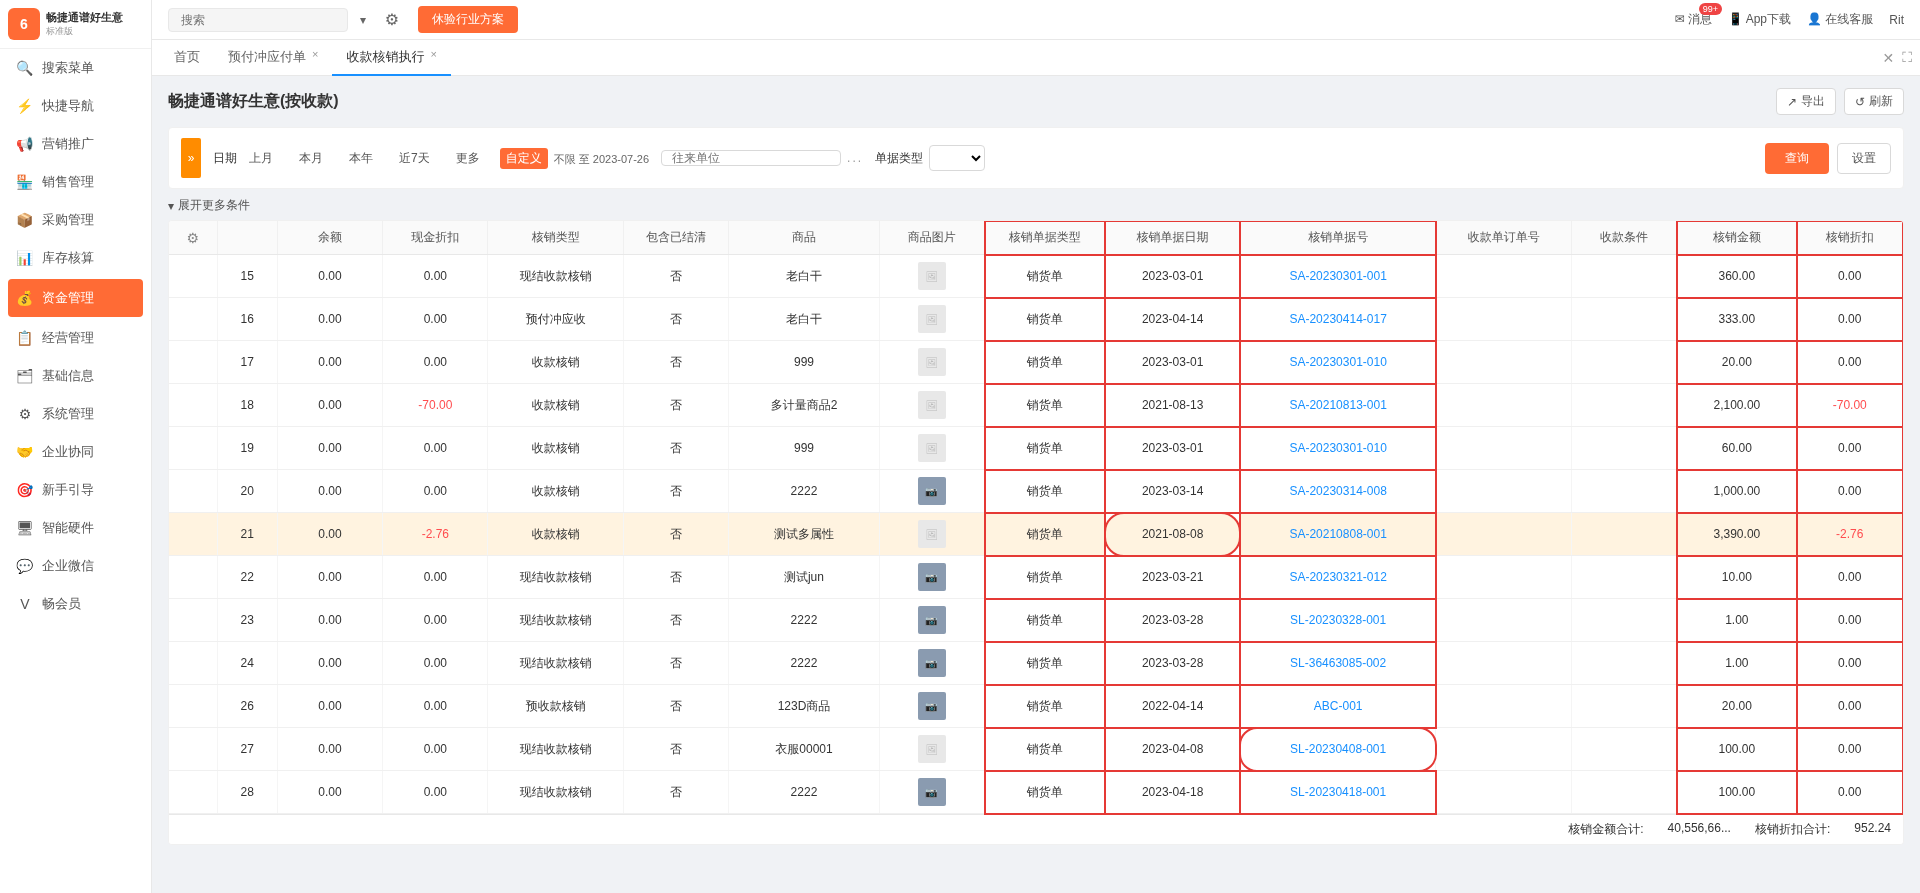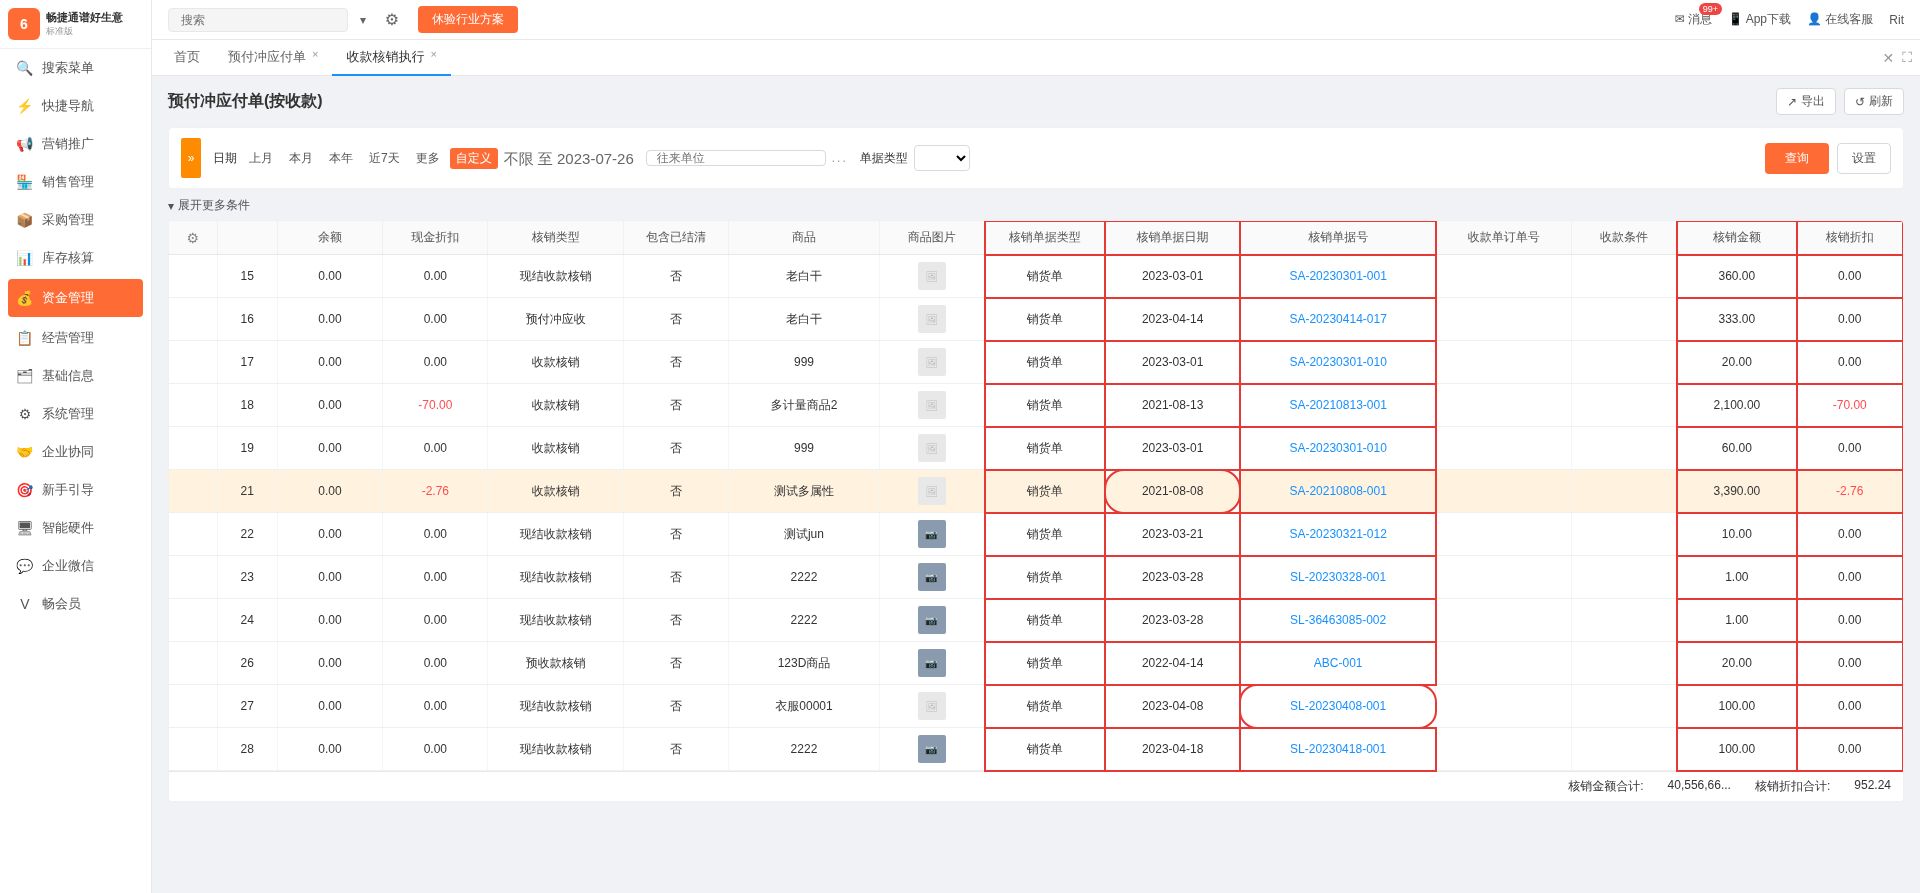--- a/index.html
+++ b/index.html
@@ -37,24 +37,24 @@
     
     .page-content { flex: 1; overflow: hidden; padding: 12px 16px; }
     .page-title { font-size: 16px; font-weight: 600; color: #333; margin-bottom: 12px; display: flex; justify-content: space-between; align-items: center; }
     .page-title-actions { display: flex; gap: 8px; }
     .btn-export, .btn-refresh { border: 1px solid #d9d9d9; background: #fff; padding: 4px 10px; border-radius: 4px; cursor: pointer; font-size: 12px; color: #555; display: flex; align-items: center; gap: 4px; }
 
     
     .filter-bar { background: #fff; border-radius: 4px; padding: 10px 12px; margin-bottom: 8px; display: flex; align-items: center; gap: 12px; border: 1px solid #f0f0f0; }
     .filter-expand-btn { background: #ff8c00; color: white; width: 20px; height: 40px; border: none; border-radius: 2px; cursor: pointer; font-size: 12px; display: flex; align-items: center; justify-content: center; }
     .filter-group { display: flex; align-items: center; gap: 6px; }
-    .filter-date-options { display: flex; gap: 4px; align-items: center; }
+    .filter-date-options { display: flex; gap: 14px; align-items: center; }
     .filter-date-btn { padding: 2px 6px; border: none; background: transparent; cursor: pointer; color: #555; font-size: 12px; border-radius: 3px; }
     .filter-date-btn.custom { background: #ff6b35; color: white; border-radius: 3px; }
-    .filter-date-limit { color: #666; font-size: 15px; margin-top: 2px; }
+    .filter-date-limit { color: #666; font-size: 11px; margin-top: 2px; }
     .filter-input { border: 1px solid #d9d9d9; border-radius: 4px; padding: 0 10px; font-size: 12px; color: #999; width: 180px; background: #fff; }
     .filter-dots { color: #999; letter-spacing: 2px; }
     .filter-select { border: 1px solid #d9d9d9; border-radius: 4px; padding: 4px 24px 4px 10px; font-size: 12px; background: #fff; }
     .btn-query { background: #ff6b35; color: white; border: none; border-radius: 4px; padding: 6px 20px; cursor: pointer; font-size: 12px; }
     .btn-setting { border: 1px solid #d9d9d9; background: #fff; padding: 6px 14px; border-radius: 4px; cursor: pointer; font-size: 12px; color: #555; }
     .expand-more { display: flex; align-items: center; gap: 4px; color: #555; font-size: 12px; cursor: pointer; margin: 6px 0; }
 
     
     .table-wrap { background: #fff; border-radius: 4px; overflow: hidden; border: 1px solid #f0f0f0; }
     table { width: 100%; border-collapse: collapse; table-layout: fixed; }
@@ -203,21 +203,21 @@
     </div>
     <div class="tabs-spacer"></div>
     <div class="tabs-actions">
       <span style="font-size:14px;color:#999;">✕</span>
       <span style="font-size:14px;color:#999;">⛶</span>
     </div>
   </div>
 
   <div class="page-content">
     <div class="page-title">
-      <span>预付冲应付单(按收款)</span>
+      <span>畅捷通谱好生意(按收款)</span>
       <div class="page-title-actions">
         <button class="btn-export">
           <span>↗</span>
           <span>导出</span>
         </button>
         <button class="btn-refresh">
           <span>↺</span>
           <span>刷新</span>
         </button>
       </div>
@@ -362,20 +362,37 @@
     <td>999</td>
     <td><div class="img-placeholder">🖼</div></td>
     <td style="outline: 2px solid #e53935; outline-offset:-1px;">销货单</td>
     <td style="outline: 2px solid #e53935; outline-offset:-1px;">2023-03-01</td>
     <td style="outline: 2px solid #e53935; outline-offset:-1px;"><a class="link-blue">SA-20230301-010</a></td>
     <td></td>
     <td></td>
     <td style="outline: 2px solid #e53935; outline-offset:-1px;" class="">60.00</td>
     <td style="outline: 2px solid #e53935; outline-offset:-1px;" class="">0.00</td>
   </tr>
+            <tr>
+    <td></td>
+    <td>20</td>
+    <td>0.00</td>
+    <td class="">0.00</td>
+    <td>收款核销</td>
+    <td>否</td>
+    <td>2222</td>
+    <td><div class="img-placeholder has-img">📷</div></td>
+    <td style="outline: 2px solid #e53935; outline-offset:-1px;">销货单</td>
+    <td style="outline: 2px solid #e53935; outline-offset:-1px;">2023-03-14</td>
+    <td style="outline: 2px solid #e53935; outline-offset:-1px;"><a class="link-blue">SA-20230314-008</a></td>
+    <td></td>
+    <td></td>
+    <td style="outline: 2px solid #e53935; outline-offset:-1px;" class="">1,000.00</td>
+    <td style="outline: 2px solid #e53935; outline-offset:-1px;" class="">0.00</td>
+  </tr>
             <tr class="highlighted">
     <td></td>
     <td>21</td>
     <td>0.00</td>
     <td class="negative">-2.76</td>
     <td>收款核销</td>
     <td>否</td>
     <td>测试多属性</td>
     <td><div class="img-placeholder">🖼</div></td>
     <td style="outline: 2px solid #e53935; outline-offset:-1px;">销货单</td>

